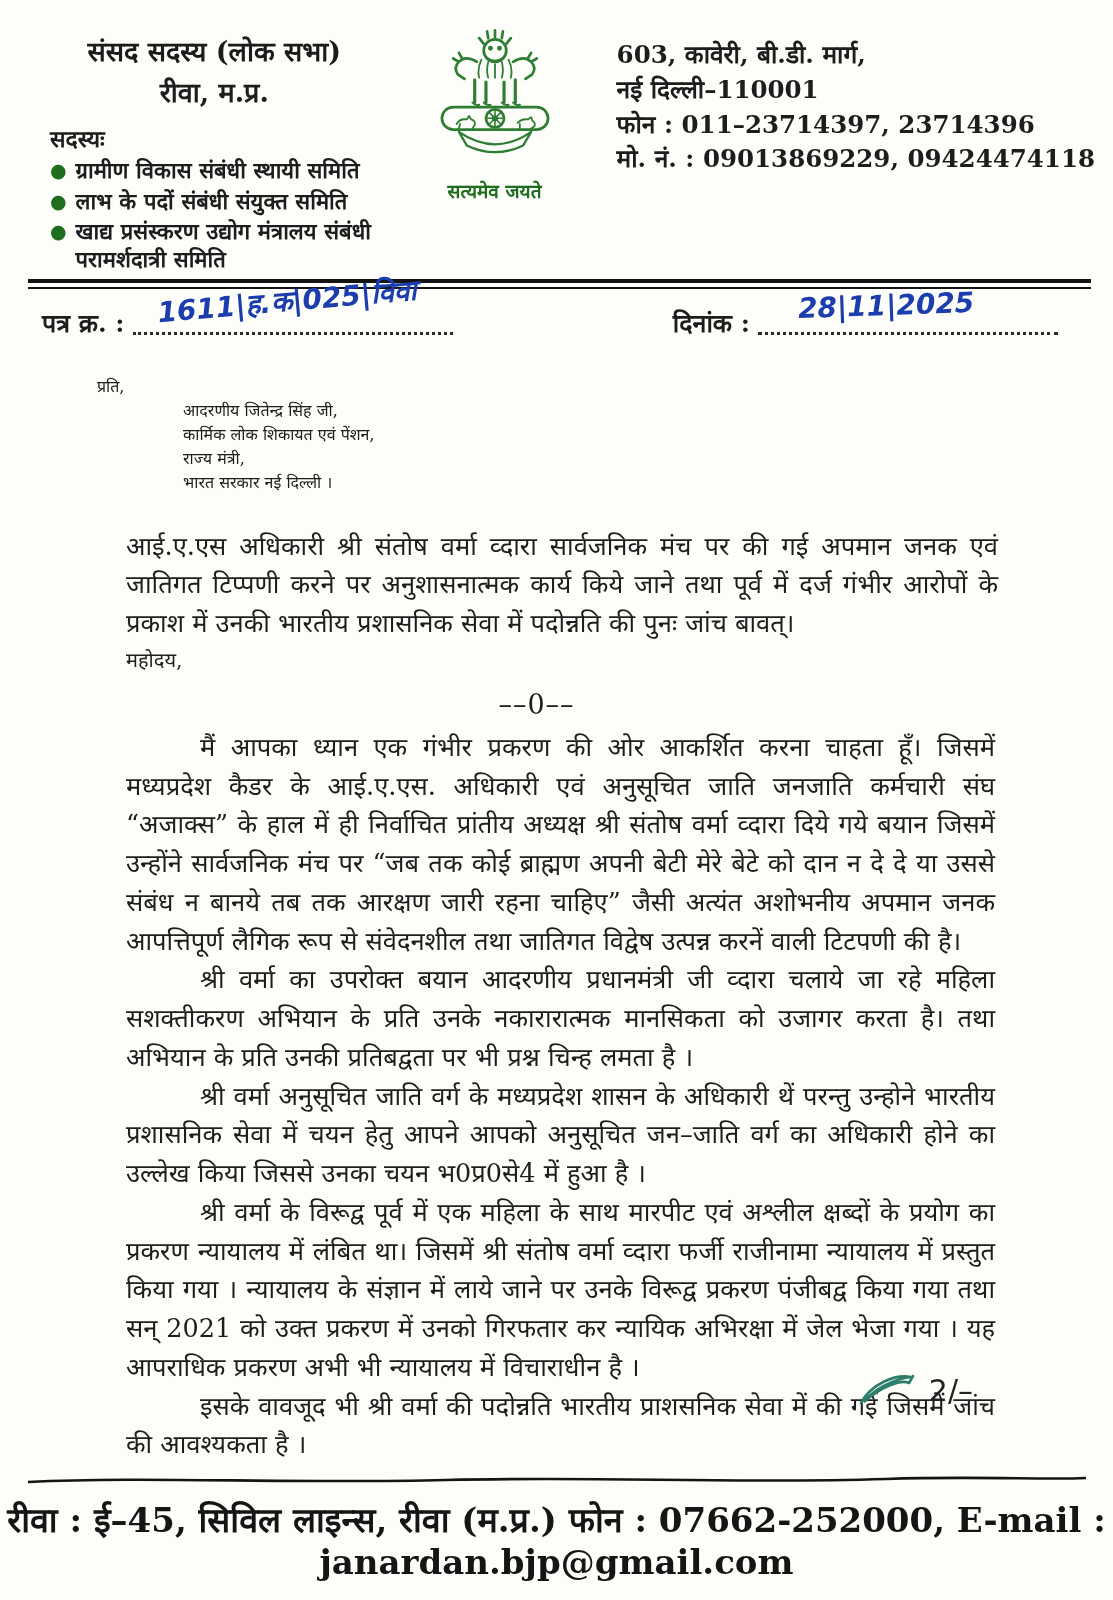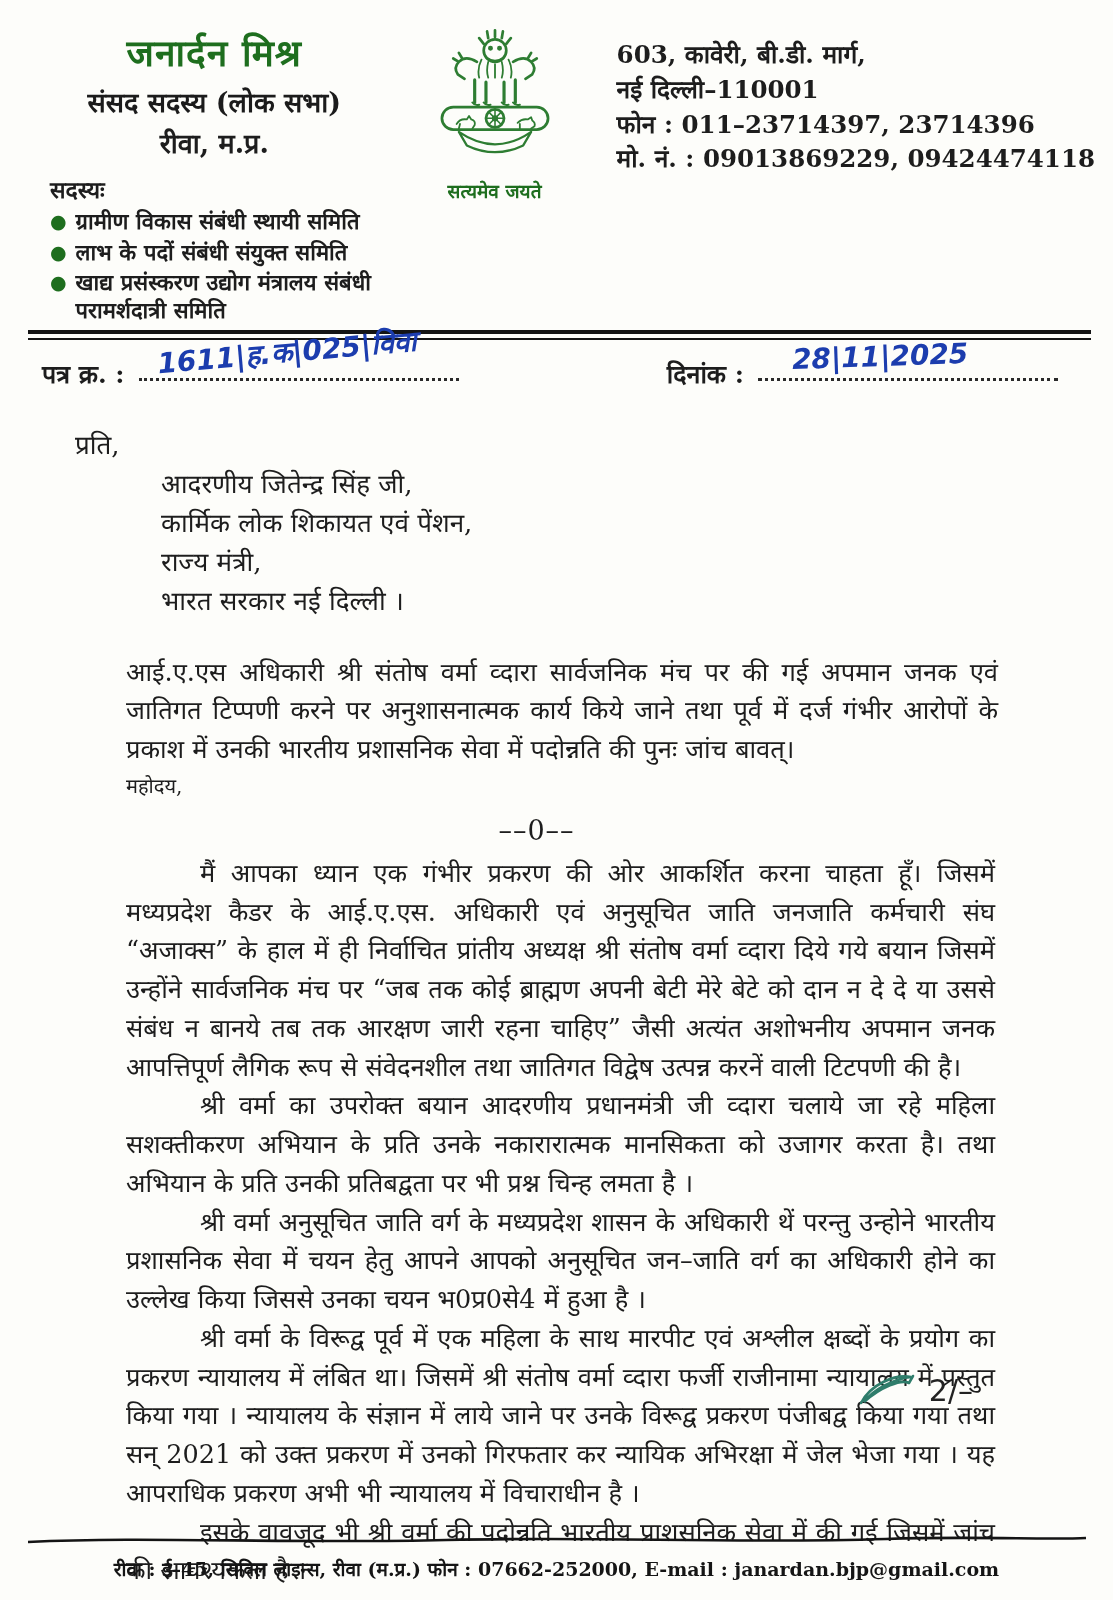--- a/index.html
+++ b/index.html
@@ -21,57 +21,56 @@
   .h-center{width:235px;text-align:center;padding-top:2px;}
   .h-center svg{display:block;margin:0 auto;}
   .emblem-caption{font-size:19px;font-weight:bold;color:#1e6e1e;margin-top:10px;}
   .h-right{flex:1;font-size:24.5px;font-weight:bold;line-height:1.42;padding:12px 0 0 18px;white-space:nowrap;}
   
   .rule-wrap{margin:2px 22px 0 28px;}
   .rule-thick{border-top:4px solid #141414;}
   .rule-thin{border-top:2px solid #141414;margin-top:4px;}
   
   .ref-row{display:flex;justify-content:space-between;padding:16px 55px 0 42px;font-size:25px;font-weight:bold;}
-  .ref-slot{position:relative;display:flex;align-items:flex-start;gap:6px;}
+  .ref-slot{position:relative;display:flex;align-items:center;}
   .ref-label{margin-right:8px;white-space:nowrap;}
   .dotted{display:inline-block;border-bottom:3px dotted #2a2a2a;height:22px;}
   .dotted.w1{width:320px;}
   .dotted.w2{width:300px;}
   .hand{
     position:absolute;color:#1c3dae;font-size:28px;font-weight:600;font-style:italic;
     font-family:"DejaVu Sans","Liberation Sans",sans-serif;white-space:nowrap;
   }
   .hand.letterno{left:115px;top:-24px;transform:rotate(-5deg);}
   .hand.dateval{left:125px;top:-16px;transform:rotate(-2deg);}
   
-  .recipient{margin:36px 0 0 75px;font-size:26px;line-height:1.5;}
+  .recipient{margin:36px 0 0 97px;font-size:16px;line-height:1.5;}
   .recipient-lines{margin-left:86px;}
   .subject{display:flex;margin:32px 0 0 126px;width:872px;font-size:25.5px;line-height:1.5;}
   .subject-label{white-space:nowrap;margin-right:10px;}
   .subject-text{text-align:justify;}
   .salutation{margin:4px 0 0 126px;font-size:20px;}
   .divider{text-align:center;font-size:27px;margin:16px 40px 8px 0;letter-spacing:1px;}
   .body-text{margin:0 118px 0 126px;font-size:25.5px;line-height:1.52;text-align:justify;}
   .para{text-indent:74px;margin:0;}
   
   .pagemark{position:absolute;right:140px;top:1368px;display:flex;align-items:center;gap:8px;}
   .pagemark-text{font-size:30px;color:#222;font-family:"DejaVu Sans","Liberation Sans",sans-serif;}
   
   .footer{position:absolute;left:0;right:0;bottom:18px;text-align:center;}
   .footer svg{display:block;margin:0 auto;}
-  .footer-text{font-size:19px;font-weight:bold;margin-top:10px;color:#151515;}
+  .footer-text{font-size:34px;font-weight:bold;margin-top:10px;color:#151515;}
 </style>
 </head>
 <body>
 
 <div class="page">
 
   <div class="header">
     <div class="h-left">
-      <div class="h-name">जनार्दन मिश्र</div>
       <div class="h-title">संसद सदस्य (लोक सभा)</div>
       <div class="h-place">रीवा, म.प्र.</div>
       <div class="h-member">सदस्यः</div>
       <ul class="committees">
         <li>
             <span class="bullet">●</span>
             <span>ग्रामीण विकास संबंधी स्थायी समिति</span>
           </li>
         <li>
             <span class="bullet">●</span>

